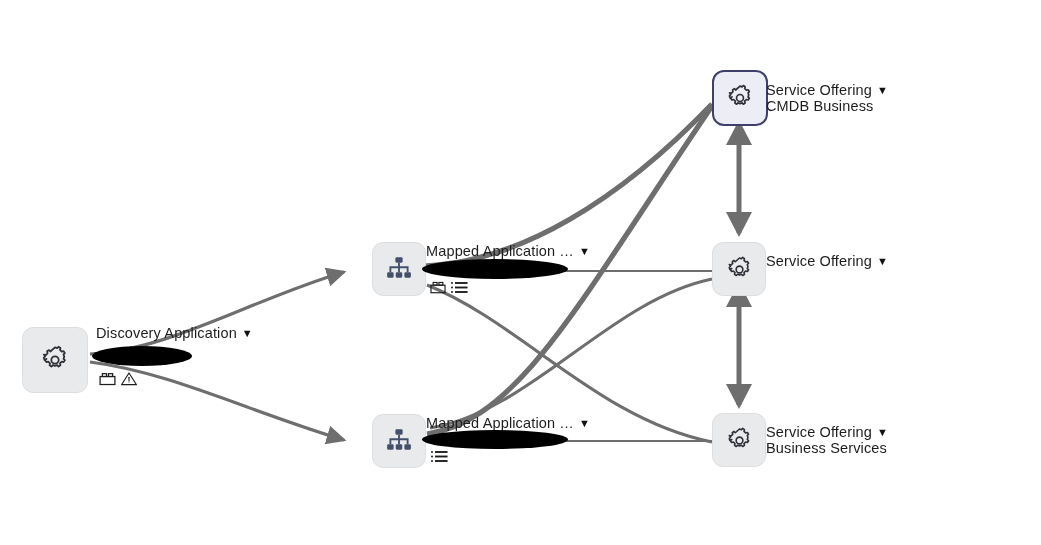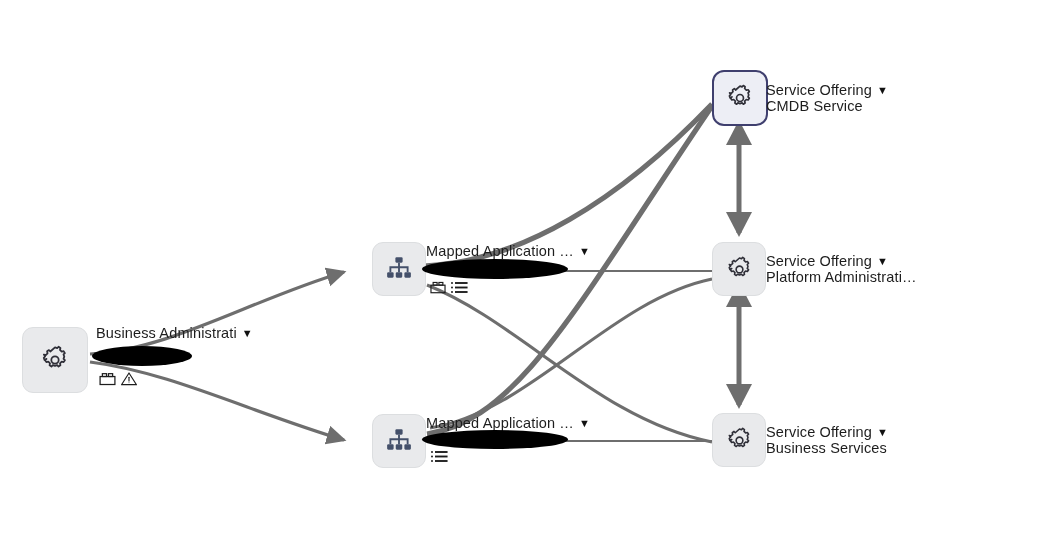--- a/index.html
+++ b/index.html
@@ -129,21 +129,21 @@
     <div class="node-box plain" style="left:22px; top:327px; width:66px; height:66px;">
       <svg width="34" height="34" viewBox="0 0 24 24">
         <g fill="none" stroke="#2f2f38" stroke-width="1.25" stroke-linejoin="round">
           <path d="M12 3.1l1.55.55.95-1.0 1.35.9-.35 1.35 1.25 1.25 1.35-.35.9 1.35-1.0.95.55 1.55-.55 1.55 1.0.95-.9 1.35-1.35-.35-1.25 1.25.35 1.35-1.35.9-.95-1.0-1.55.55-1.55-.55-.95 1.0-1.35-.9.35-1.35-1.25-1.25-1.35.35-.9-1.35 1.0-.95L4.6 12l-.55-1.55 1.0-.95-.9-1.35 1.35.35 1.25-1.25-.35-1.35 1.35-.9.95 1.0z" transform="translate(0,0)"></path>
           <circle cx="12" cy="12" r="2.6"></circle>
         </g>
       </svg>
     </div>
     <div class="node-label" style="left:96px; top:326px;">
       <span class="line1">
-        <span>Business Administrati</span><span class="caret">▼</span>
+        <span>Discovery Application</span><span class="caret">▼</span>
       </span>
     </div>
     <div class="redact" style="left:92px; top:346px; width:100px; height:20px;"></div>
     <div class="badges" style="left:98px; top:371px;">
       <svg class="badge-ico" width="19" height="16" viewBox="0 0 20 16">
         <g fill="none" stroke="#1d1d1d" stroke-width="1.3">
           <rect x="2.2" y="5.4" width="15.6" height="8.4"></rect>
           <rect x="4.6" y="2.4" width="4.4" height="3.0"></rect>
           <rect x="11.0" y="2.4" width="4.4" height="3.0"></rect>
         </g>
@@ -243,38 +243,37 @@
         <g fill="none" stroke="#2f2f38" stroke-width="1.25" stroke-linejoin="round">
           <path d="M12 3.1l1.55.55.95-1.0 1.35.9-.35 1.35 1.25 1.25 1.35-.35.9 1.35-1.0.95.55 1.55-.55 1.55 1.0.95-.9 1.35-1.35-.35-1.25 1.25.35 1.35-1.35.9-.95-1.0-1.55.55-1.55-.55-.95 1.0-1.35-.9.35-1.35-1.25-1.25-1.35.35-.9-1.35 1.0-.95L4.6 12l-.55-1.55 1.0-.95-.9-1.35 1.35.35 1.25-1.25-.35-1.35 1.35-.9.95 1.0z"></path>
           <circle cx="12" cy="12" r="2.6"></circle>
         </g>
       </svg>
     </div>
     <div class="node-label" style="left:766px; top:83px;">
       <span class="line1">
         <span>Service Offering</span><span class="caret">▼</span>
       </span>
-      <span class="line2">CMDB Service</span>
+      <span class="line2">CMDB Business</span>
     </div>
   </div>
 
   <div class="node">
     <div class="node-box plain" style="left:712px; top:242px; width:54px; height:54px;">
       <svg width="31" height="31" viewBox="0 0 24 24">
         <g fill="none" stroke="#2f2f38" stroke-width="1.25" stroke-linejoin="round">
           <path d="M12 3.1l1.55.55.95-1.0 1.35.9-.35 1.35 1.25 1.25 1.35-.35.9 1.35-1.0.95.55 1.55-.55 1.55 1.0.95-.9 1.35-1.35-.35-1.25 1.25.35 1.35-1.35.9-.95-1.0-1.55.55-1.55-.55-.95 1.0-1.35-.9.35-1.35-1.25-1.25-1.35.35-.9-1.35 1.0-.95L4.6 12l-.55-1.55 1.0-.95-.9-1.35 1.35.35 1.25-1.25-.35-1.35 1.35-.9.95 1.0z"></path>
           <circle cx="12" cy="12" r="2.6"></circle>
         </g>
       </svg>
     </div>
     <div class="node-label" style="left:766px; top:254px;">
       <span class="line1">
         <span>Service Offering</span><span class="caret">▼</span>
       </span>
-      <span class="line2">Platform Administrati…</span>
     </div>
   </div>
 
   <div class="node">
     <div class="node-box plain" style="left:712px; top:413px; width:54px; height:54px;">
       <svg width="31" height="31" viewBox="0 0 24 24">
         <g fill="none" stroke="#2f2f38" stroke-width="1.25" stroke-linejoin="round">
           <path d="M12 3.1l1.55.55.95-1.0 1.35.9-.35 1.35 1.25 1.25 1.35-.35.9 1.35-1.0.95.55 1.55-.55 1.55 1.0.95-.9 1.35-1.35-.35-1.25 1.25.35 1.35-1.35.9-.95-1.0-1.55.55-1.55-.55-.95 1.0-1.35-.9.35-1.35-1.25-1.25-1.35.35-.9-1.35 1.0-.95L4.6 12l-.55-1.55 1.0-.95-.9-1.35 1.35.35 1.25-1.25-.35-1.35 1.35-.9.95 1.0z"></path>
           <circle cx="12" cy="12" r="2.6"></circle>
         </g>

